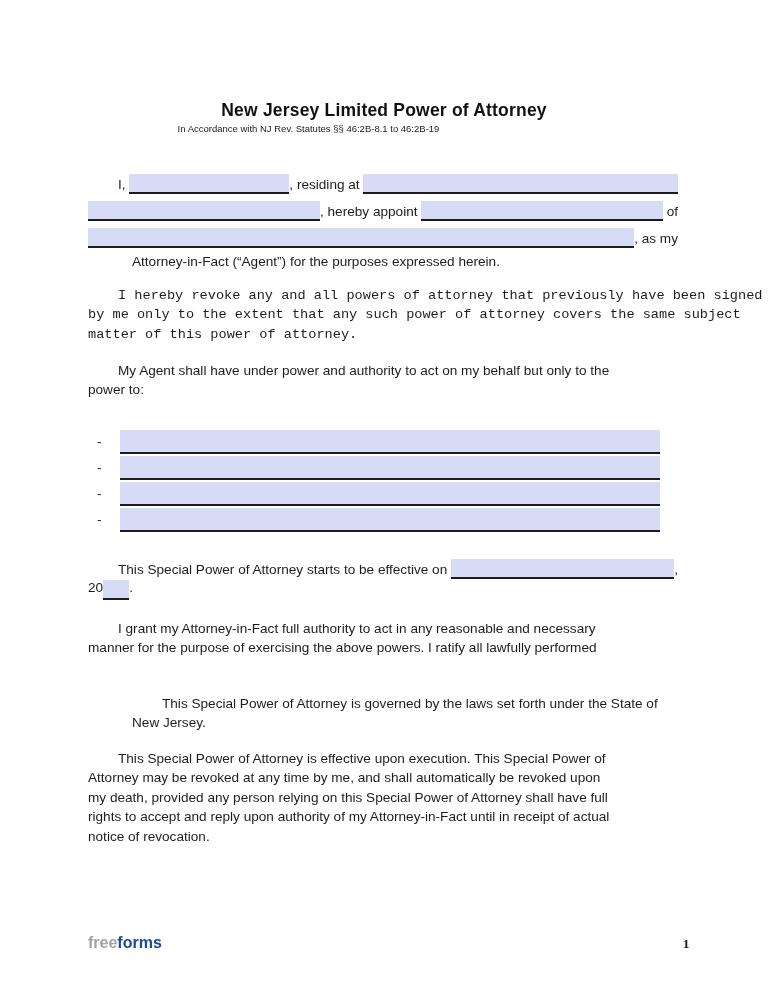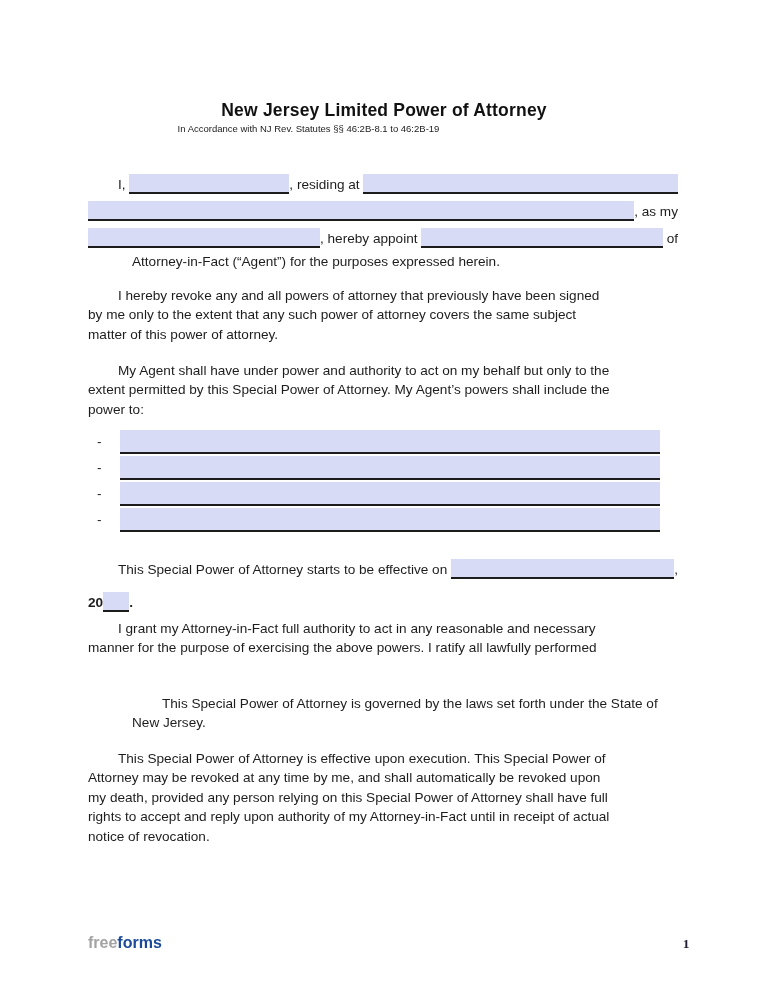--- a/index.html
+++ b/index.html
@@ -37,21 +37,21 @@
   .fill{flex:1 1 auto;}
   .w160{width:160px;} .w232{width:232px;} .w26{width:26px;}
   .ind30{margin-left:30px;}
   .textline{line-height:19.4px;margin-top:4px;margin-left:44px;}
   .plist{}
   .prow{display:flex;align-items:flex-end;height:26px;padding:0 18px 0 9px;}
   .dash{width:23px;font-size:13.6px;line-height:15px;padding-bottom:5px;}
   .powerfield{flex:1 1 auto;height:24px;background:var(--field-highlight);
     border-bottom:2px solid var(--underline);}
   .eff-l1{display:flex;align-items:flex-end;height:24px;font-size:13.6px;}
-  .eff-l2{display:flex;align-items:flex-end;height:22px;font-size:13.6px;margin-top:11px;font-weight:bold;}
+  .eff-l2{display:flex;align-items:flex-start;height:22px;font-size:13.6px;margin-top:1px;}
   .footer-logo{
     position:absolute;left:88px;top:934px;font-size:16px;font-weight:bold;
   }
   .brand-free{color:var(--brand-gray);}
   .brand-forms{color:var(--brand-blue);}
   .page-number{
     position:absolute;left:676px;top:936px;width:20px;text-align:center;
     font-family:"Liberation Serif", serif;font-size:13.5px;font-weight:bold;color:#1e1e30;
   }
 </style>
@@ -64,41 +64,40 @@
   <div class="doc-subtitle">In Accordance with NJ Rev. Statutes §§ 46:2B-8.1 to 46:2B-19</div>
 
   <div class="block" style="top:167px;">
     <div class="iline">
       <span class="seg ind30">I, </span>
       <span class="blank w160"></span>
       <span class="seg">, residing at </span>
       <span class="blank fill"></span>
     </div>
     <div class="iline">
-      <span class="blank fill"></span>
-      <span class="seg">, as my</span>
-    </div>
-    <div class="iline">
       <span class="blank w232"></span>
       <span class="seg">, hereby appoint </span>
       <span class="blank fill"></span>
       <span class="seg"> of</span>
     </div>
+    <div class="iline">
+      <span class="blank fill"></span>
+      <span class="seg">, as my</span>
+    </div>
     <div class="textline para">Attorney-in-Fact (“Agent”) for the purposes expressed herein.</div>
   </div>
 
-  <div class="block para" style="top:286px;">
+  <div class="block para" style="top:286px;font-family:Liberation Mono, monospace;">
     <div class="pline indent">I hereby revoke any and all powers of attorney that previously have been signed</div>
     <div class="pline">by me only to the extent that any such power of attorney covers the same subject</div>
     <div class="pline">matter of this power of attorney.</div>
   </div>
 
   <div class="block para" style="top:361px;">
     <div class="pline indent">My Agent shall have under power and authority to act on my behalf but only to the</div>
-    <div class="pline">extent permitted by this Special Power of Attorney. My Agent’s powers shall include the</div>
     <div class="pline">power to:</div>
   </div>
 
   <div class="block plist" style="top:428px;">
     <div class="prow">
       <span class="dash">-</span>
       <span class="powerfield"></span>
     </div>
     <div class="prow">
       <span class="dash">-</span>

